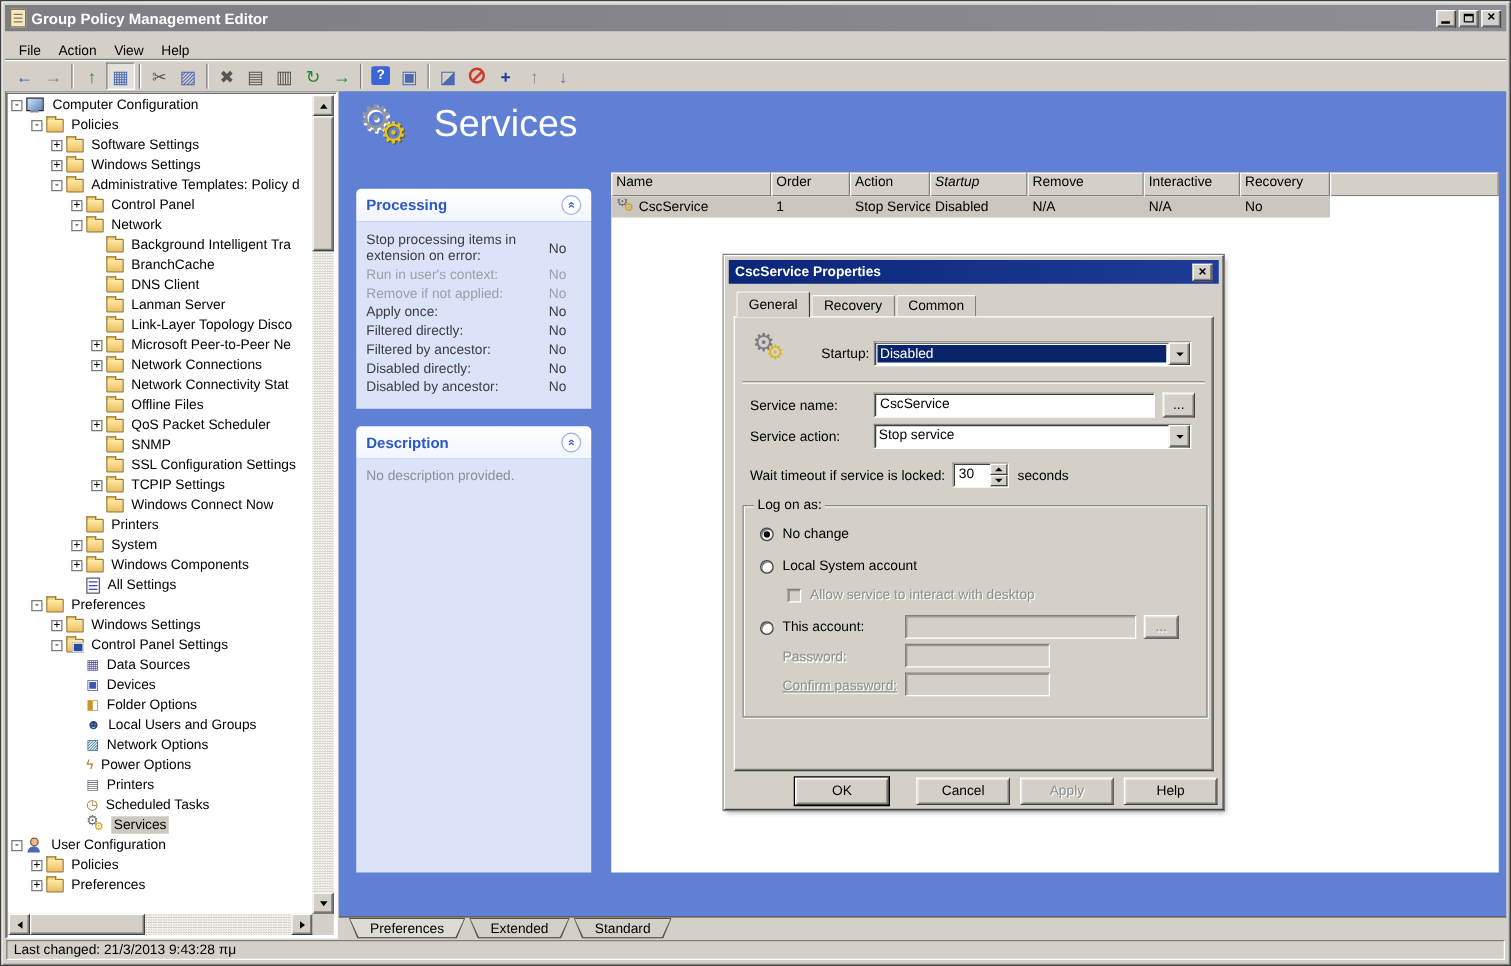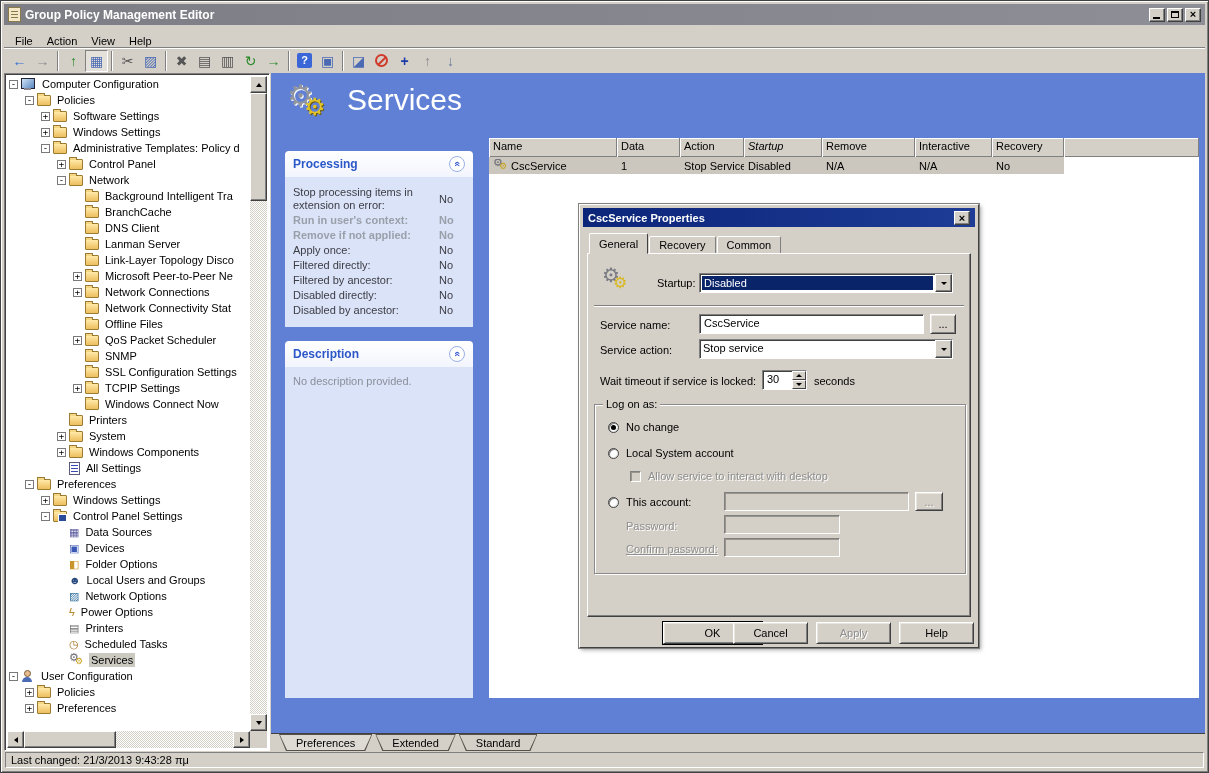--- a/index.html
+++ b/index.html
@@ -101,21 +101,21 @@
   .panel-head { height:26px; background:linear-gradient(#ffffff,#f2f5fd); border-radius:4px 4px 0 0;
     display:flex; align-items:center; padding:0 8px; }
   .panel-title { color:#2b57c8; font-weight:bold; font-size:12px; }
   .chevcirc { margin-left:auto; width:16px; height:16px; border-radius:50%; background:#fff; border:1px solid #9ab0e8;
     display:flex; align-items:center; justify-content:center; }
   .chevcirc span { transform:rotate(90deg); font-weight:bold; color:#3558cf; font-size:10px; line-height:1; }
   .panel-body { background:#dbe3f8; padding:8px 8px; }
   .proc-row { display:flex; align-items:center; line-height:13px; color:#3c3c44; }
   .proc-row .pl { flex:1; padding:1px 0; }
   .proc-row .pv { width:26px; text-align:left; margin-left:4px; }
-  .proc-row.disabled { color:#9aa0aa;font-weight:bold; }
+  .proc-row.disabled { color:#9aa0aa; }
   .desc-text { color:#8a8f9a; }
 
   
   .listview { position:absolute; left:218px; top:65px; width:710px; height:560px; background:#fff; }
   .lv-header { display:flex; height:19px; }
   .hcell { background:#d4d0c8; border-right:1px solid #808080; padding:2px 4px; white-space:nowrap; overflow:hidden;
     box-shadow: inset 1px 1px 0 #fff, inset 0 -1px 0 #808080; }
   .lv-row { display:flex; height:17px; width:575px; background:#cbc7bf; align-items:center; }
   .lcell { padding:0 4px; white-space:nowrap; overflow:hidden; display:flex; align-items:center; }
 
@@ -597,21 +597,21 @@
             </span>
         </div>
         <div class="panel-body" style="height:331px;">
           <span class="desc-text">No description provided.</span>
         </div>
       </div>
 
       <div class="listview">
         <div class="lv-header" id="thead">
             <span class="hcell" style="width: 128px; flex: 0 0 auto;">Name</span>
-            <span class="hcell" style="width: 63px; flex: 0 0 auto;">Data</span>
+            <span class="hcell" style="width: 63px; flex: 0 0 auto;">Order</span>
             <span class="hcell" style="width: 64px; flex: 0 0 auto;">Action</span>
             <span class="hcell" style="width: 78px; flex: 0 0 auto; font-style: italic;">Startup</span>
             <span class="hcell" style="width: 93px; flex: 0 0 auto;">Remove</span>
             <span class="hcell" style="width: 77px; flex: 0 0 auto;">Interactive</span>
             <span class="hcell" style="width: 72px; flex: 0 0 auto;">Recovery</span>
             <span class="hcell" style="flex: 1 1 0%;"></span>
           </div>
         <div class="lv-row" id="trow">
             <span class="lcell" style="width: 128px; flex: 0 0 auto;">
               <span class="icon-gears" style="margin-right: 2px;">
@@ -719,21 +719,21 @@
     <span class="radio" style="left:28px; top:292px; z-index:3;"></span>
     <span class="dlabel" style="left:46px; top:291px; z-index:3;">This account:</span>
     <div class="textfield sunken-dis" style="left:144px; top:287px; width:185px; height:19px; z-index:3;"></div>
     <div class="btn mini-btn disabled" style="left:335px; top:287px; width:28px; height:19px; z-index:3;">...</div>
     <span class="dlabel disabled-text" style="left:46px; top:315px; z-index:3;">Password:</span>
     <div class="textfield sunken-dis" style="left:144px; top:310px; width:116px; height:19px; z-index:3;"></div>
     <span class="dlabel disabled-text" style="left:46px; top:338px; z-index:3;text-decoration:underline;">Confirm password:</span>
     <div class="textfield sunken-dis" style="left:144px; top:333px; width:116px; height:19px; z-index:3;"></div>
 
     <div id="dlg-buttons">
-        <div class="btn default" style="position: absolute; top: 417px; width: 99px; height: 22px; left: 83px; z-index: 2;">OK</div>
+        <div class="btn default" style="position: absolute; top: 417px; width: 75px; height: 22px; left: 56px; z-index: 2;">OK</div>
         <div class="btn" style="position: absolute; top: 417px; width: 75px; height: 22px; left: 153px; z-index: 2;">Cancel</div>
         <div class="btn disabled" style="position: absolute; top: 417px; width: 75px; height: 22px; left: 236px; z-index: 2;">Apply</div>
         <div class="btn" style="position: absolute; top: 417px; width: 75px; height: 22px; left: 319px; z-index: 2;">Help</div>
       </div>
   </div>
 
   <div class="statusbar">
     <div class="status-field">
       <span>Last changed: 21/3/2013 9:43:28 πμ</span>
     </div>

